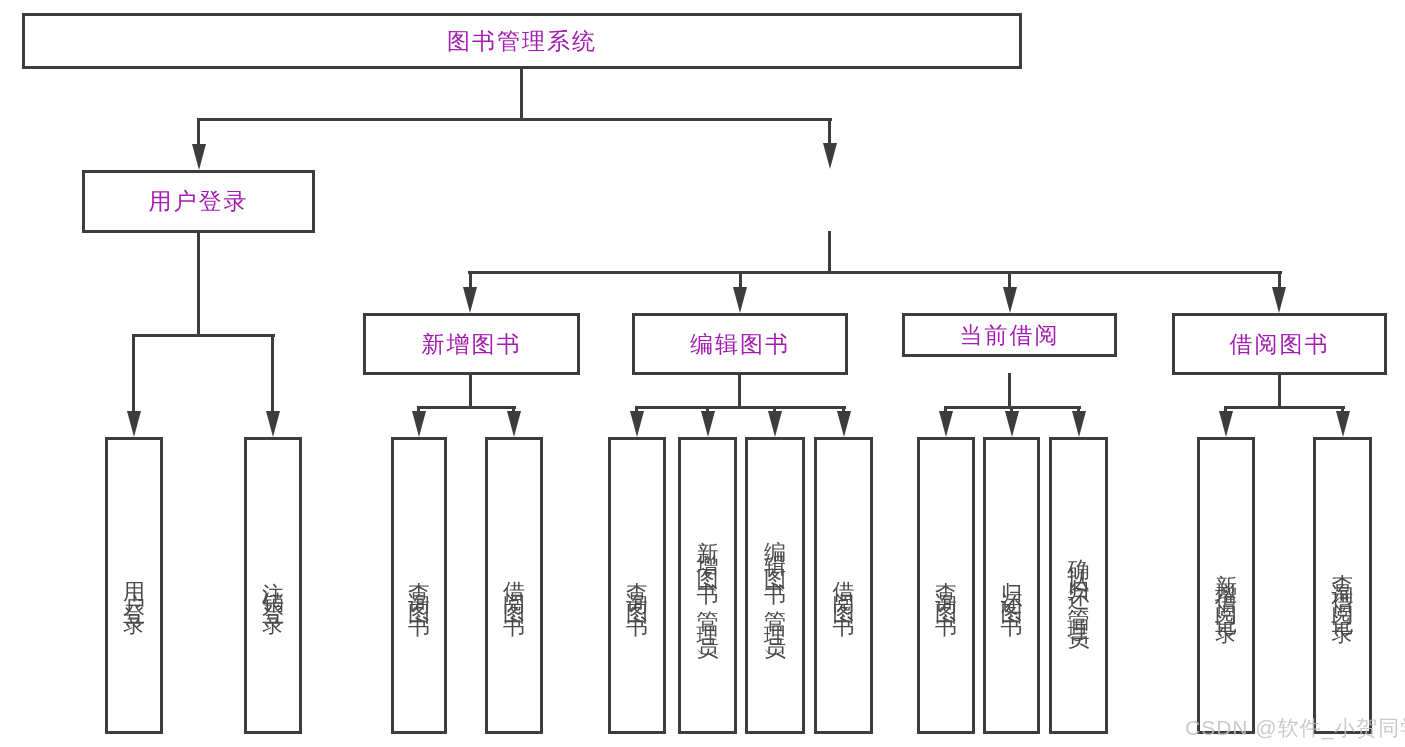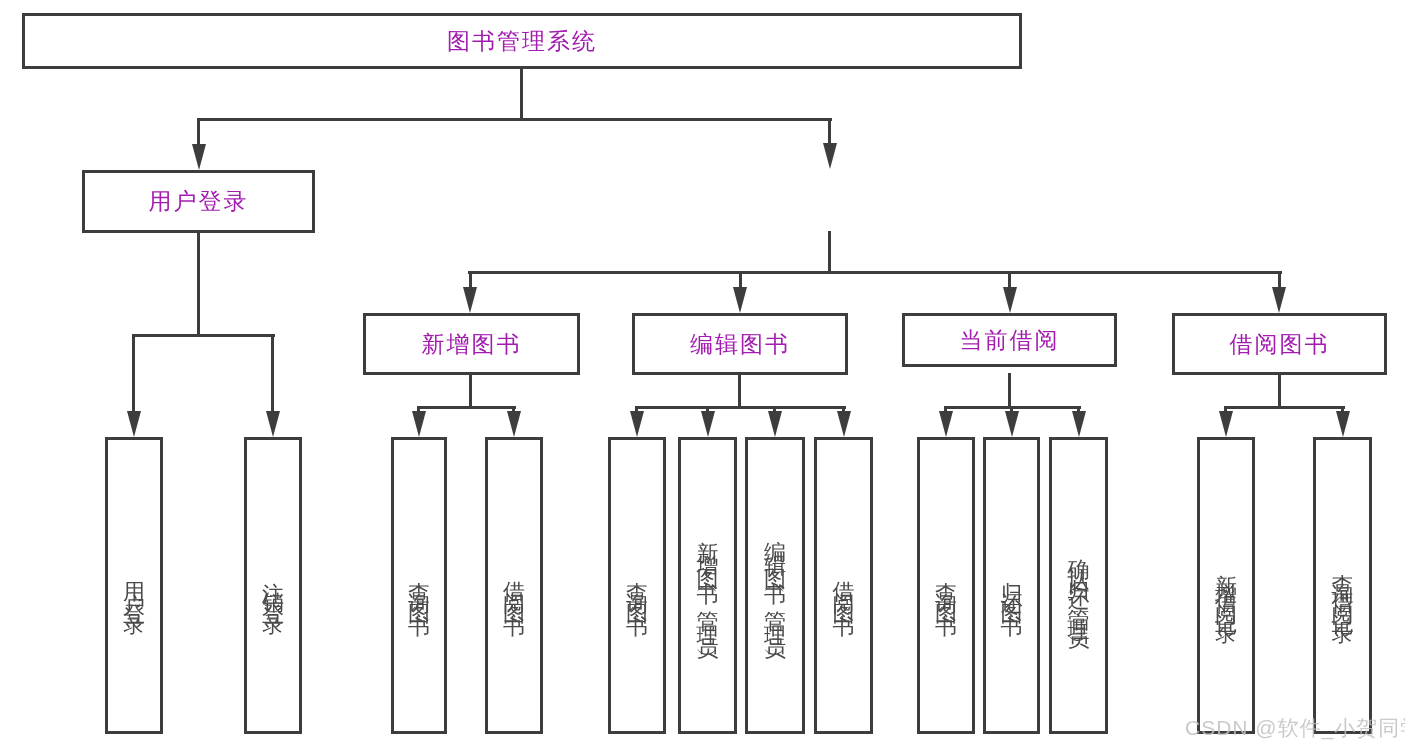--- a/index.html
+++ b/index.html
@@ -67,21 +67,21 @@
   <div class="ah" style="left:1003px;top:287px;"></div>
   <div class="vl" style="left:1278px;top:271px;height:18px;"></div>
   <div class="ah" style="left:1272px;top:287px;"></div>
 
   <div class="box hbox" style="left:363px;top:313px;width:217px;height:62px;">
     <span>新增图书</span>
   </div>
   <div class="box hbox" style="left:632px;top:313px;width:216px;height:62px;">
     <span>编辑图书</span>
   </div>
-  <div class="box hbox" style="left:902px;top:313px;width:215px;height:54px;">
+  <div class="box hbox" style="left:902px;top:313px;width:215px;height:44px;">
     <span>当前借阅</span>
   </div>
   <div class="box hbox" style="left:1172px;top:313px;width:215px;height:62px;">
     <span>借阅图书</span>
   </div>
 
   <div class="vl" style="left:469px;top:373px;height:35px;"></div>
   <div class="hl" style="left:417px;top:406px;width:99px;"></div>
   <div class="vl" style="left:417px;top:406px;height:9px;"></div>
   <div class="ah" style="left:412px;top:411px;"></div>

